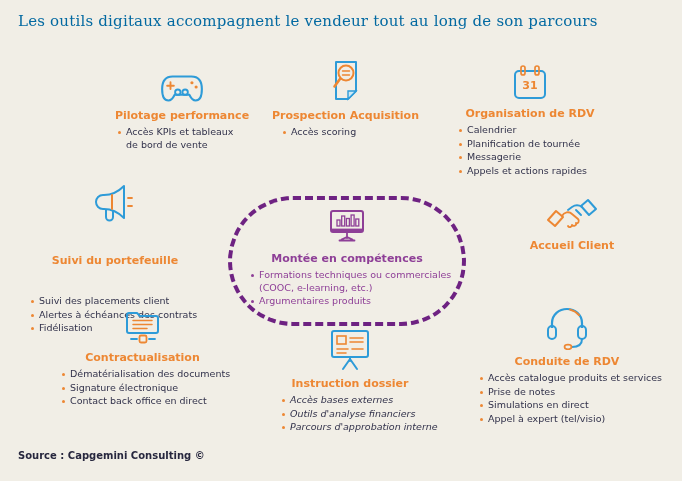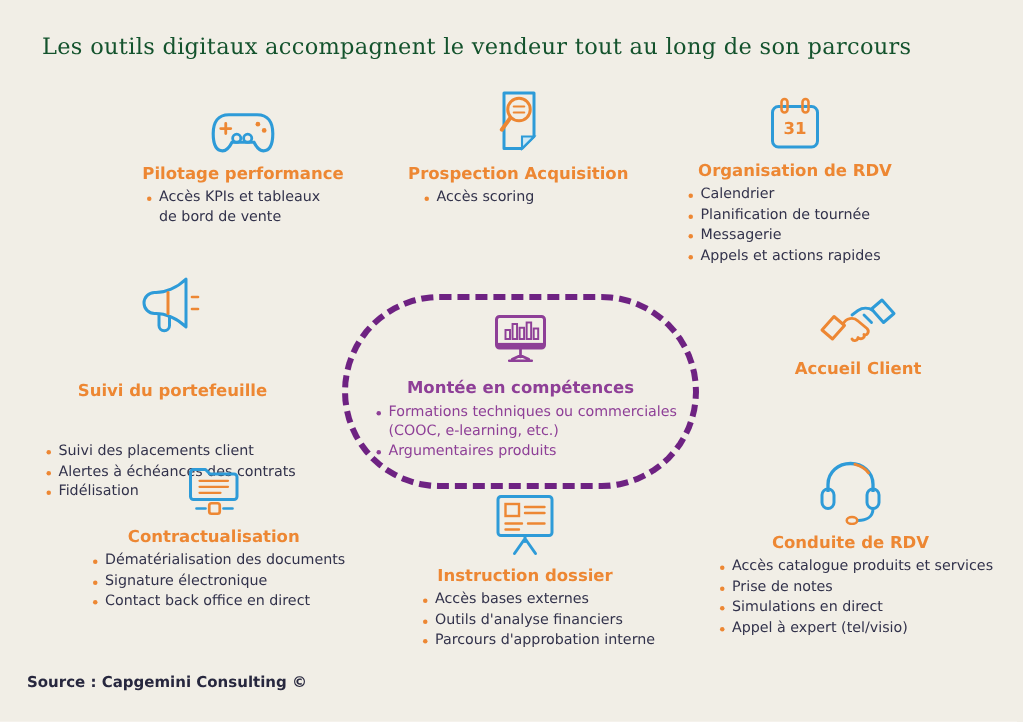--- a/index.html
+++ b/index.html
@@ -2,23 +2,23 @@
 <html><head>
 <meta charset="utf-8">
 <style>
   html,body{margin:0;padding:0;}
   .page{
     position:relative; width:682px; height:481px;
     background:#F1EEE6; overflow:hidden;
     font-family:"DejaVu Sans","Liberation Sans",sans-serif;
   }
   .page-title{
-    position:absolute; left:18px; top:12px; margin:10px;
+    position:absolute; left:18px; top:12px; margin:0;
     font-family:"DejaVu Serif","Liberation Serif",serif;
-    font-weight:400; font-size:15px; color:#14532d; letter-spacing:.2px;
+    font-weight:400; font-size:15px; color:#0369a1; letter-spacing:.2px;
   }
   .node{
     position:absolute; display:flex; flex-direction:column; align-items:center;
   }
   .node .icon{ display:flex; align-items:flex-start; justify-content:center; }
   .node-title{
     margin-top:5px; font-weight:bold; font-size:11px; color:#ED8733;
     text-align:center; white-space:nowrap;
   }
   .node ul{
@@ -48,21 +48,21 @@
   }
   svg{ display:block; }
 </style>
 </head>
 <body>
 
 <div class="page">
 
   <h1 class="page-title">Les outils digitaux accompagnent le vendeur tout au long de son parcours</h1>
 
-  <div class="node" style="left:82px; top:72px; width:160px;">
+  <div class="node" style="left:102px; top:72px; width:160px;">
     <span class="icon">
       <svg width="46" height="32" viewBox="0 0 44 30" fill="none">
         <path d="M13 4 H31 C38 4 41 9 41 16 C41 23 39 27 35 27 C32 27 30.5 24.5 29 21.5 H15 C13.5 24.5 12 27 9 27 C5 27 3 23 3 16 C3 9 6 4 13 4 Z" stroke="#2E9BD8" stroke-width="2"></path>
         <path d="M11 9.5 V16 M7.8 12.8 H14.2" stroke="#ED8733" stroke-width="1.8" stroke-linecap="round"></path>
         <circle cx="18" cy="19" r="2.6" stroke="#2E9BD8" stroke-width="1.8"></circle>
         <circle cx="25" cy="19" r="2.6" stroke="#2E9BD8" stroke-width="1.8"></circle>
         <circle cx="31.5" cy="10" r="1.5" fill="#ED8733"></circle>
         <circle cx="35.5" cy="14" r="1.5" fill="#ED8733"></circle>
       </svg>
     </span>
@@ -178,21 +178,21 @@
   <div class="node" style="left:260px; top:328px; width:180px;">
     <span class="icon">
       <svg width="44" height="44" viewBox="0 0 44 44" fill="none">
         <rect x="4" y="3" width="36" height="26" rx="2" stroke="#2E9BD8" stroke-width="2"></rect>
         <rect x="9" y="8" width="9" height="8" stroke="#ED8733" stroke-width="1.6"></rect>
         <path d="M22 10 H35 M22 14 H35 M9 21 H20 M24 21 H35 M9 25 H18" stroke="#ED8733" stroke-width="1.6" stroke-linecap="round"></path>
         <path d="M22 29 V33 M22 31 L15 41 M22 31 L29 41" stroke="#2E9BD8" stroke-width="2" stroke-linecap="round"></path>
       </svg>
     </span>
     <div class="node-title">Instruction dossier</div>
-    <ul style="margin-left:20px;">
+    <ul style="margin-left:20px;font-style:italic;">
       <li>Accès bases externes</li>
       <li>Outils d'analyse financiers</li>
       <li>Parcours d'approbation interne</li>
     </ul>
   </div>
 
   <div class="node" style="left:462px; top:304px; width:210px;">
     <span class="icon">
       <svg width="46" height="46" viewBox="0 0 46 46" fill="none">
         <path d="M8 24 V19 C8 10.7 15 5 23 5 C31 5 38 10.7 38 19 V24" stroke="#2E9BD8" stroke-width="2.2"></path>

